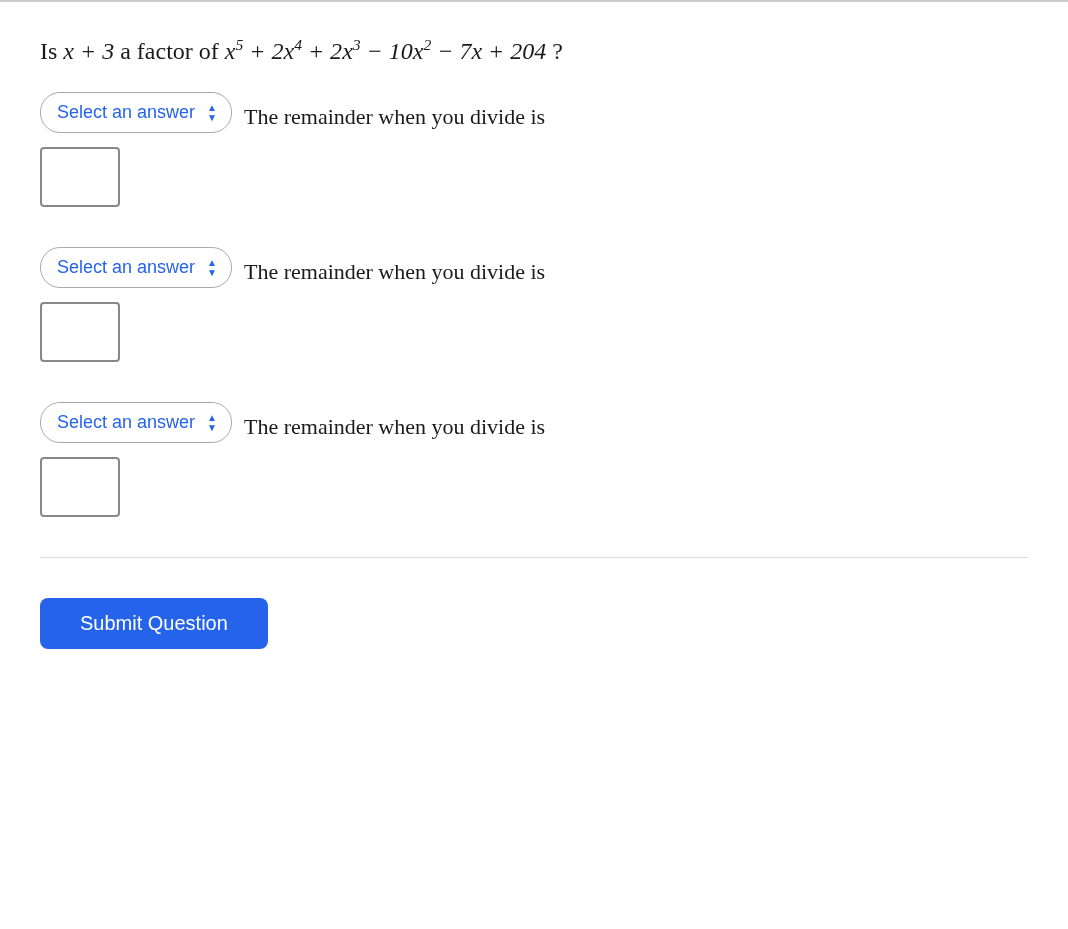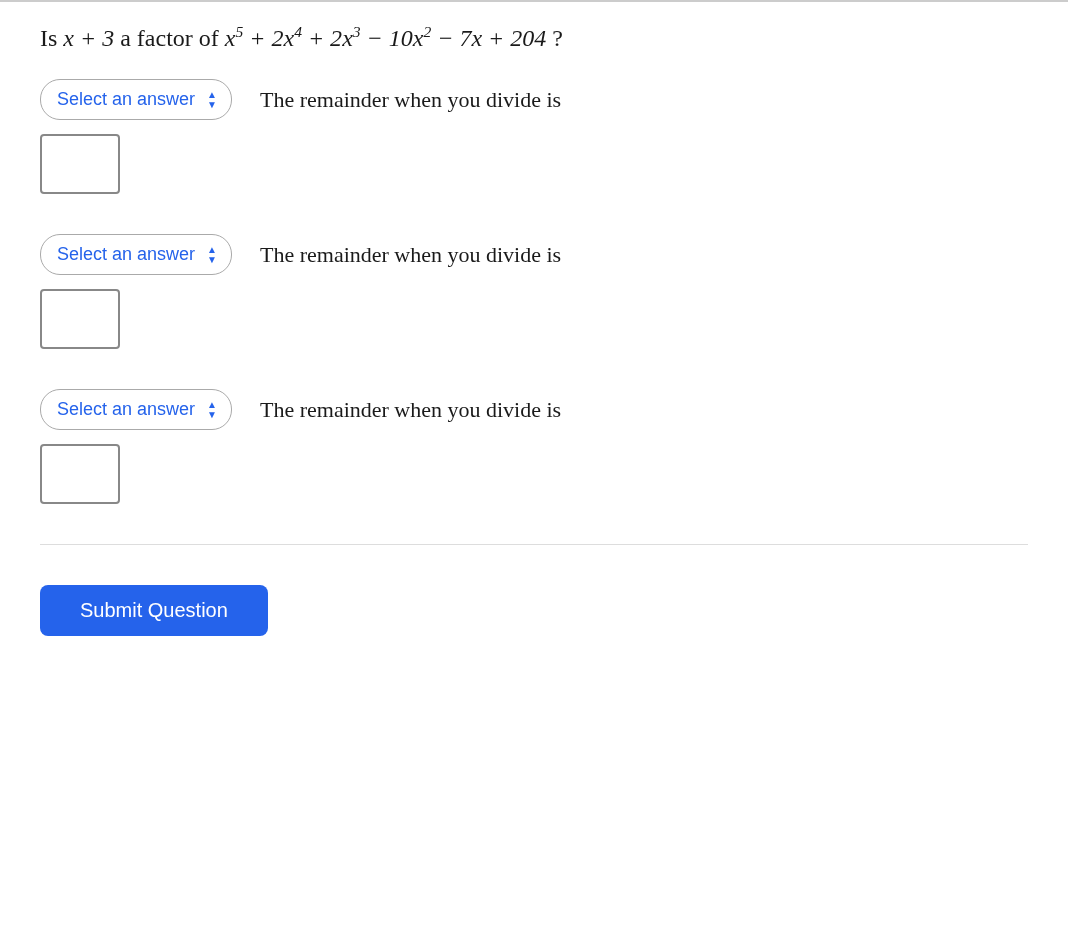--- a/index.html
+++ b/index.html
@@ -8,38 +8,38 @@
       font-family: Georgia, 'Times New Roman', serif;
       background: #ffffff;
       color: #1a1a1a;
       font-size: 22px;
       line-height: 1.5;
     }
 
     .page-container {
       max-width: 1068px;
       margin: 0 auto;
-      padding: 17px 40px 40px 40px;
+      padding: 30px 40px 40px 40px;
       border-top: 2px solid #ccc;
     }
 
     .question-block {
       margin-bottom: 40px;
     }
 
     .question-text {
       font-size: 24px;
       margin-bottom: 22px;
       line-height: 1.6;
     }
 
     .answer-row {
       display: flex;
-      align-items: center;
-      gap: 28px;
+      align-items: flex-end;
+      gap: 12px;
       margin-bottom: 14px;
     }
 
     .select-dropdown {
       display: flex;
       align-items: center;
       border: 1.5px solid #aaaaaa;
       border-radius: 20px;
       padding: 6px 14px 6px 16px;
       cursor: pointer;

